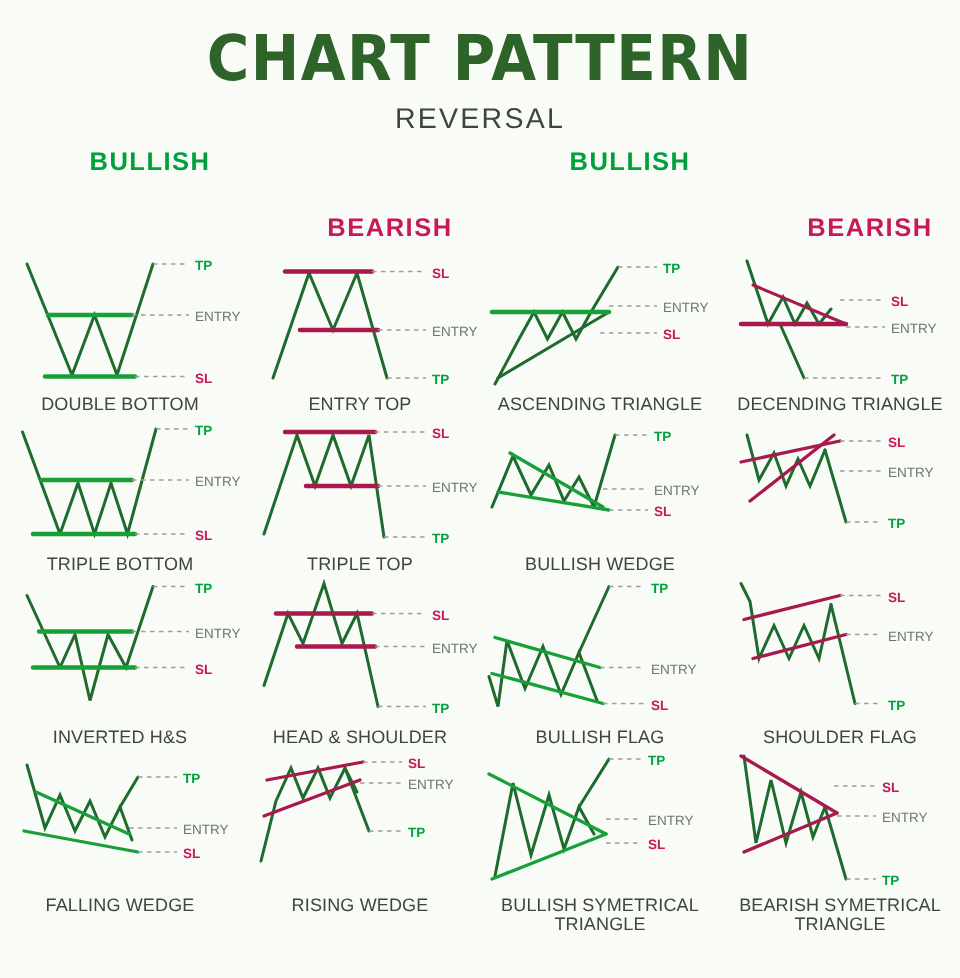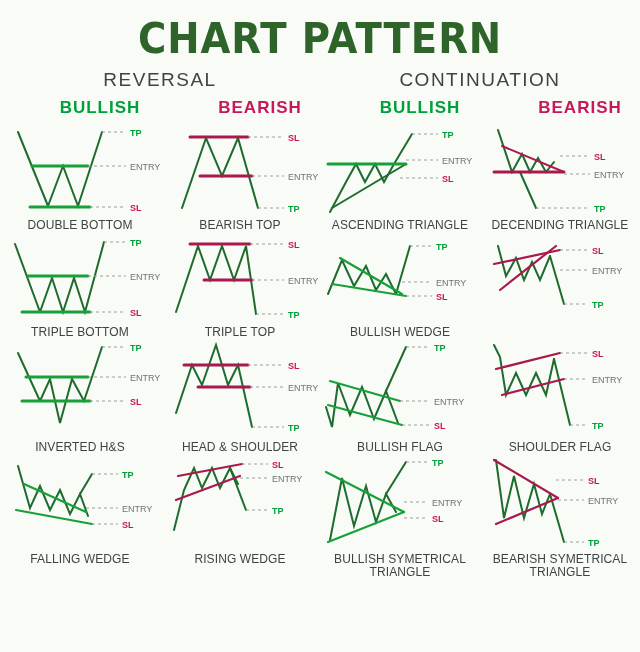--- a/index.html
+++ b/index.html
@@ -40,21 +40,21 @@
   }
   .bias-head{
     flex:1;
     text-align:center;
     font-size:17px;
     font-weight:bold;
     letter-spacing:1px;
     padding-left:40px;
   }
   .bias-bullish{color:#00a03c;}
-  .bias-bearish{color:#c8175a;}
+  .bias-bearish{color:#c8175a;margin-top:44px;}
   .grid{
     display:grid;
     grid-template-columns:repeat(4,160px);
     width:528px;
     margin-top:2px;
   }
   .cell{
     width:160px;
     display:flex;
     flex-direction:column;
@@ -76,21 +76,20 @@
   .lbl-sl{fill:#c8175a;}
   .lbl-entry{fill:#6d7472;font-weight:normal;font-size:9px;}
 </style>
 </head>
 <body>
 
 <div id="page-title">CHART PATTERN</div>
 
 <div class="section-row">
   <div class="section-head">REVERSAL</div>
-  <div class="section-head">CONTINUATION</div>
 </div>
 
 <div class="bias-row">
   <div class="bias-head bias-bullish">BULLISH</div>
   <div class="bias-head bias-bearish">BEARISH</div>
   <div class="bias-head bias-bullish">BULLISH</div>
   <div class="bias-head bias-bearish">BEARISH</div>
 </div>
 
 <div class="grid">
@@ -124,21 +123,21 @@
       </g>
       <g stroke="#9aa09d" stroke-width="1" stroke-dasharray="3,3">
         <line x1="88" y1="17" x2="124" y2="17"></line>
         <line x1="92" y1="56" x2="124" y2="56"></line>
         <line x1="98" y1="88" x2="124" y2="88"></line>
       </g>
       <text class="lbl lbl-sl" x="128" y="21">SL</text>
       <text class="lbl lbl-entry" x="128" y="60">ENTRY</text>
       <text class="lbl lbl-tp" x="128" y="92">TP</text>
     </svg>
-    <div class="cell-label">BEARISH TOP</div>
+    <div class="cell-label">ENTRY TOP</div>
   </div>
 
   <div class="cell">
     <svg width="160" height="100" viewBox="0 0 160 100">
       <g stroke="#1e6b2e" stroke-width="2" fill="none" stroke-linecap="round">
         <path d="M10 92 L26 62 L36 44 L45 62 L55 44 L64 62 L74 44"></path>
         <path d="M74 44 L92 14"></path>
         <path d="M12 88 L86 44" stroke="#1e6b2e" stroke-width="2"></path>
         <path d="M8 44 L86 44" stroke="#17a038" stroke-width="3"></path>
       </g>

